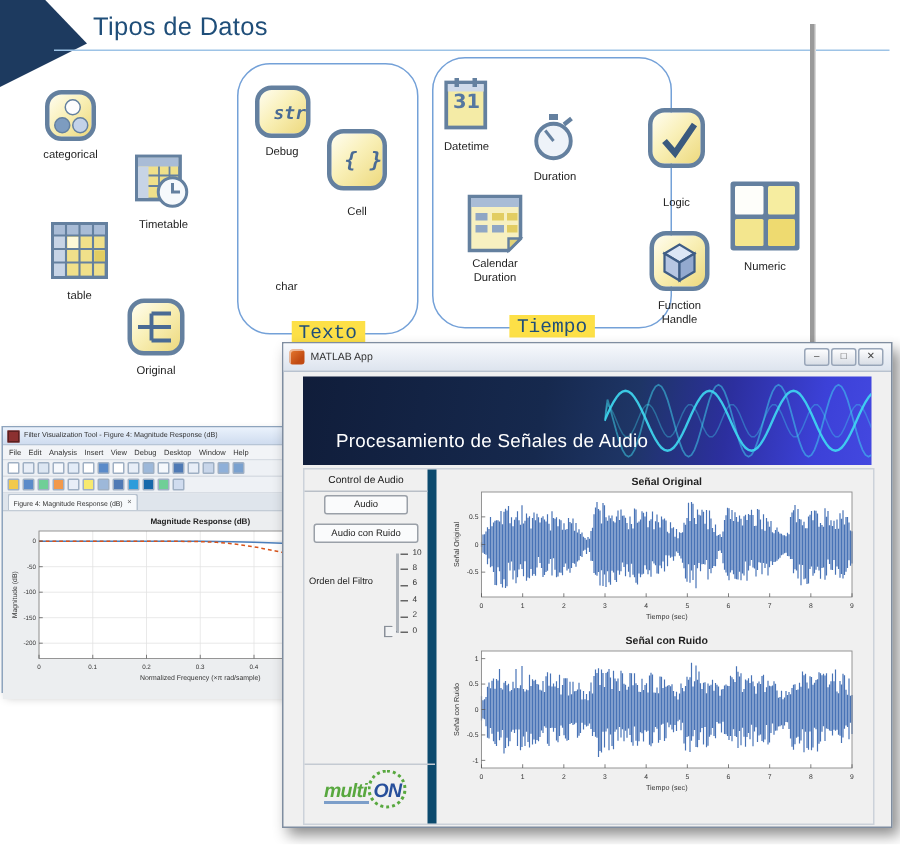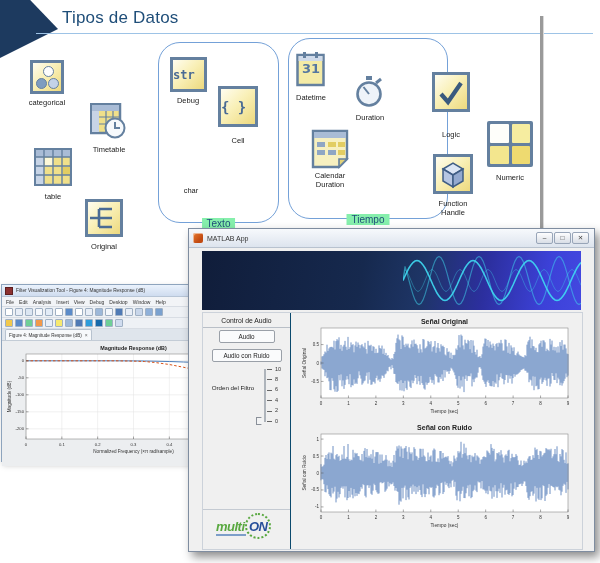--- a/index.html
+++ b/index.html
@@ -5,25 +5,25 @@
   body{margin:0;background:#fff;font-family:"Liberation Sans",sans-serif;}
   #canvas{position:relative;width:600px;height:563px;background:#fff;overflow:hidden;}
   .abs{position:absolute;}
 
   
   .corner{position:absolute;left:0;top:0;width:58px;height:58px;background:#1d3a5f;
     clip-path:polygon(0 0,52% 0,100% 50%,0 100%);}
   .slide-title{position:absolute;left:62px;top:8px;font-size:17px;color:#1f4e79;letter-spacing:.2px;}
   .title-rule{position:absolute;left:36px;top:33px;width:557px;height:1px;background:#9dc3e6;}
   .group-box{position:absolute;border:1.5px solid #74a1d8;border-radius:22px;box-sizing:border-box;}
-  .group-label{position:absolute;left:50%;transform:translateX(-50%);bottom:-7px;background:#86efac;
-    padding:0 5px;color:#1f4e79;font-size:10px;white-space:nowrap;}
+  .group-label{position:absolute;left:50%;transform:translateX(-50%);bottom:-7px;background:#fde047;
+    padding:0 5px;color:#1f4e79;font-size:13px;white-space:nowrap;font-family:Liberation Mono, monospace;}
   .icon-label{position:absolute;font-size:7.5px;color:#222;text-align:center;transform:translateX(-50%);line-height:1.25;}
   .mlicon{position:absolute;background:linear-gradient(135deg,#fffdf0 0%,#f9f0b8 45%,#edd97e 100%);
-    border:3px solid #64809f;border-radius:0;box-sizing:border-box;display:flex;align-items:center;justify-content:flex-start;}
+    border:3px solid #64809f;border-radius:11px;box-sizing:border-box;display:flex;align-items:center;justify-content:flex-end;font-style:italic;}
   .mltext{font-family:"DejaVu Sans Mono",monospace;font-weight:bold;color:#4a6b94;}
   .cat-c{position:absolute;border-radius:50%;border:1.5px solid #64809f;box-sizing:border-box;}
   .c1{left:10px;top:3px;width:11px;height:11px;background:#fdfdfd;}
   .c2{left:3px;top:15px;width:11px;height:11px;background:#7d9cc0;}
   .c3{left:15px;top:15px;width:11px;height:11px;background:#c3d2e8;}
   .num-grid{position:absolute;display:grid;grid-template-columns:1fr 1fr;grid-template-rows:1fr 1fr;
     gap:3px;background:#64809f;padding:3px;border-radius:2px;box-sizing:border-box;}
   .num-grid span{border-radius:1px;}
   .vline{position:absolute;left:540px;top:16px;width:3px;height:212px;background:#9a9a9a;border-right:1px solid #d9d9d9;}
 
@@ -56,21 +56,21 @@
   .aw-btns{display:flex;gap:1px;margin-right:1px;}
   .win-btn{width:17px;height:12px;border:1px solid #98a5b8;border-radius:2px;box-sizing:border-box;
     background:linear-gradient(#fdfdfe,#d9dee6);font-size:6.5px;color:#444;display:flex;align-items:center;justify-content:center;line-height:1;}
   .aw-client{position:relative;height:calc(100% - 18px);}
   .banner{position:absolute;left:13px;top:3px;width:379px;height:59px;overflow:hidden;
     background:linear-gradient(100deg,#101d3a 0%,#16294e 42%,#1e3566 58%,#2c2f9e 74%,#3c41d8 90%,#4348e0 100%);}
   #banner-waves{position:absolute;right:0;top:0;}
   .banner-title{position:absolute;left:22px;bottom:9px;color:#fff;font-size:12.5px;letter-spacing:.2px;}
   .content{position:absolute;left:13px;top:64px;width:379px;height:236px;border:1px solid #ccd2da;
     background:#f0f0f0;box-sizing:content-box;}
-  .leftcol{position:absolute;left:0;top:0;width:88px;height:236px;border-right:1px solid #0c4a6e;box-sizing:border-box;text-align:center;}
+  .leftcol{position:absolute;left:0;top:0;width:88px;height:236px;border-right:6px solid #0c4a6e;box-sizing:border-box;}
   .panel-title{height:14px;border-bottom:1px solid #b9bfc7;font-size:6.8px;color:#222;
     display:flex;align-items:center;justify-content:center;}
   .btn{position:absolute;left:50%;transform:translateX(-50%);height:13px;background:#fafbfc;
     border:1px solid #9aa0a8;border-radius:2px;font-size:6.3px;color:#222;display:flex;align-items:center;justify-content:center;box-sizing:border-box;}
   .b1{top:17px;width:56px;}
   .b2{top:36px;width:70px;}
   .slider-label{position:absolute;left:3px;top:71px;width:54px;font-size:6.2px;color:#222;}
   .slider-track{position:absolute;left:61px;top:56px;width:2px;height:53px;background:#aeb4bb;}
   .slider-ticks{position:absolute;left:64px;top:56px;width:24px;height:56px;}
   .slider-thumb{position:absolute;left:53px;top:104px;width:9px;height:8px;background:#f2f3f4;border:1px solid #8a9099;
@@ -318,20 +318,21 @@
         <span class="win-btn">✕</span>
       </span>
     </div>
     <div class="aw-client">
       <div class="banner">
         <svg id="banner-waves" width="178" height="59">
             <path d="M0,29.5L2,25.0L4,20.8L6,17.0L8,13.9L10,11.5L12,10.0L14,9.5L16,10.0L18,11.5L20,13.9L22,17.0L24,20.8L26,25.0L28,29.5L30,34.0L32,38.2L34,42.0L36,45.1L38,47.5L40,49.0L42,49.5L44,49.0L46,47.5L48,45.1L50,42.0L52,38.2L54,34.0L56,29.5L58,25.0L60,20.8L62,17.0L64,13.9L66,11.5L68,10.0L70,9.5L72,10.0L74,11.5L76,13.9L78,17.0L80,20.8L82,25.0L84,29.5L86,34.0L88,38.2L90,42.0L92,45.1L94,47.5L96,49.0L98,49.5L100,49.0L102,47.5L104,45.1L106,42.0L108,38.2L110,34.0L112,29.5L114,25.0L116,20.8L118,17.0L120,13.9L122,11.5L124,10.0L126,9.5L128,10.0L130,11.5L132,13.9L134,17.0L136,20.8L138,25.0L140,29.5L142,34.0L144,38.2L146,42.0L148,45.1L150,47.5L152,49.0L154,49.5L156,49.0L158,47.5L160,45.1L162,42.0L164,38.2L166,34.0L168,29.5L170,25.0L172,20.8L174,17.0L176,13.9L178,11.5" fill="none" stroke="#3fd9f2" stroke-width="1.6" opacity="0.9"></path>
             <path d="M0,29.5L2,15.4L4,22.1L6,29.5L8,36.9L10,43.6L12,48.9L14,52.3L16,53.5L18,52.3L20,48.9L22,43.6L24,36.9L26,29.5L28,22.1L30,15.4L32,10.1L34,6.7L36,5.5L38,6.7L40,10.1L42,15.4L44,22.1L46,29.5L48,36.9L50,43.6L52,48.9L54,52.3L56,53.5L58,52.3L60,48.9L62,43.6L64,36.9L66,29.5L68,22.1L70,15.4L72,10.1L74,6.7L76,5.5L78,6.7L80,10.1L82,15.4L84,22.1L86,29.5L88,36.9L90,43.6L92,48.9L94,52.3L96,53.5L98,52.3L100,48.9L102,43.6L104,36.9L106,29.5L108,22.1L110,15.4L112,10.1L114,6.7L116,5.5L118,6.7L120,10.1L122,15.4L124,22.1L126,29.5L128,36.9L130,43.6L132,48.9L134,52.3L136,53.5L138,52.3L140,48.9L142,43.6L144,36.9L146,29.5L148,22.1L150,15.4L152,10.1L154,6.7L156,5.5L158,6.7L160,10.1L162,15.4L164,22.1L166,29.5L168,36.9L170,43.6L172,48.9L174,52.3L176,53.5L178,52.3" fill="none" stroke="#3fd9f2" stroke-width="1.2" opacity="0.5"></path>
             <path d="M0,29.5L2,18.8L4,20.9L6,24.7L8,29.5L10,34.3L12,38.1L14,40.2L16,40.2L18,38.1L20,34.3L22,29.5L24,24.7L26,20.9L28,18.8L30,18.8L32,20.9L34,24.7L36,29.5L38,34.3L40,38.1L42,40.2L44,40.2L46,38.1L48,34.3L50,29.5L52,24.7L54,20.9L56,18.8L58,18.8L60,20.9L62,24.7L64,29.5L66,34.3L68,38.1L70,40.2L72,40.2L74,38.1L76,34.3L78,29.5L80,24.7L82,20.9L84,18.8L86,18.8L88,20.9L90,24.7L92,29.5L94,34.3L96,38.1L98,40.2L100,40.2L102,38.1L104,34.3L106,29.5L108,24.7L110,20.9L112,18.8L114,18.8L116,20.9L118,24.7L120,29.5L122,34.3L124,38.1L126,40.2L128,40.2L130,38.1L132,34.3L134,29.5L136,24.7L138,20.9L140,18.8L142,18.8L144,20.9L146,24.7L148,29.5L150,34.3L152,38.1L154,40.2L156,40.2L158,38.1L160,34.3L162,29.5L164,24.7L166,20.9L168,18.8L170,18.8L172,20.9L174,24.7L176,29.5L178,34.3" fill="none" stroke="#3fd9f2" stroke-width="1" opacity="0.35"></path>
           </svg>
+        <span class="banner-title">Procesamiento de Señales de Audio</span>
       </div>
       <div class="content">
         <div class="leftcol">
           <div class="panel-title">Control de Audio</div>
           <div class="btn b1">Audio</div>
           <div class="btn b2">Audio con Ruido</div>
           <div class="slider-label">Orden del Filtro</div>
           <div class="slider-track"></div>
           <div class="slider-ticks">
               <div style="position: absolute; left: 0px; top: 0px; height: 1px; width: 24px;">

